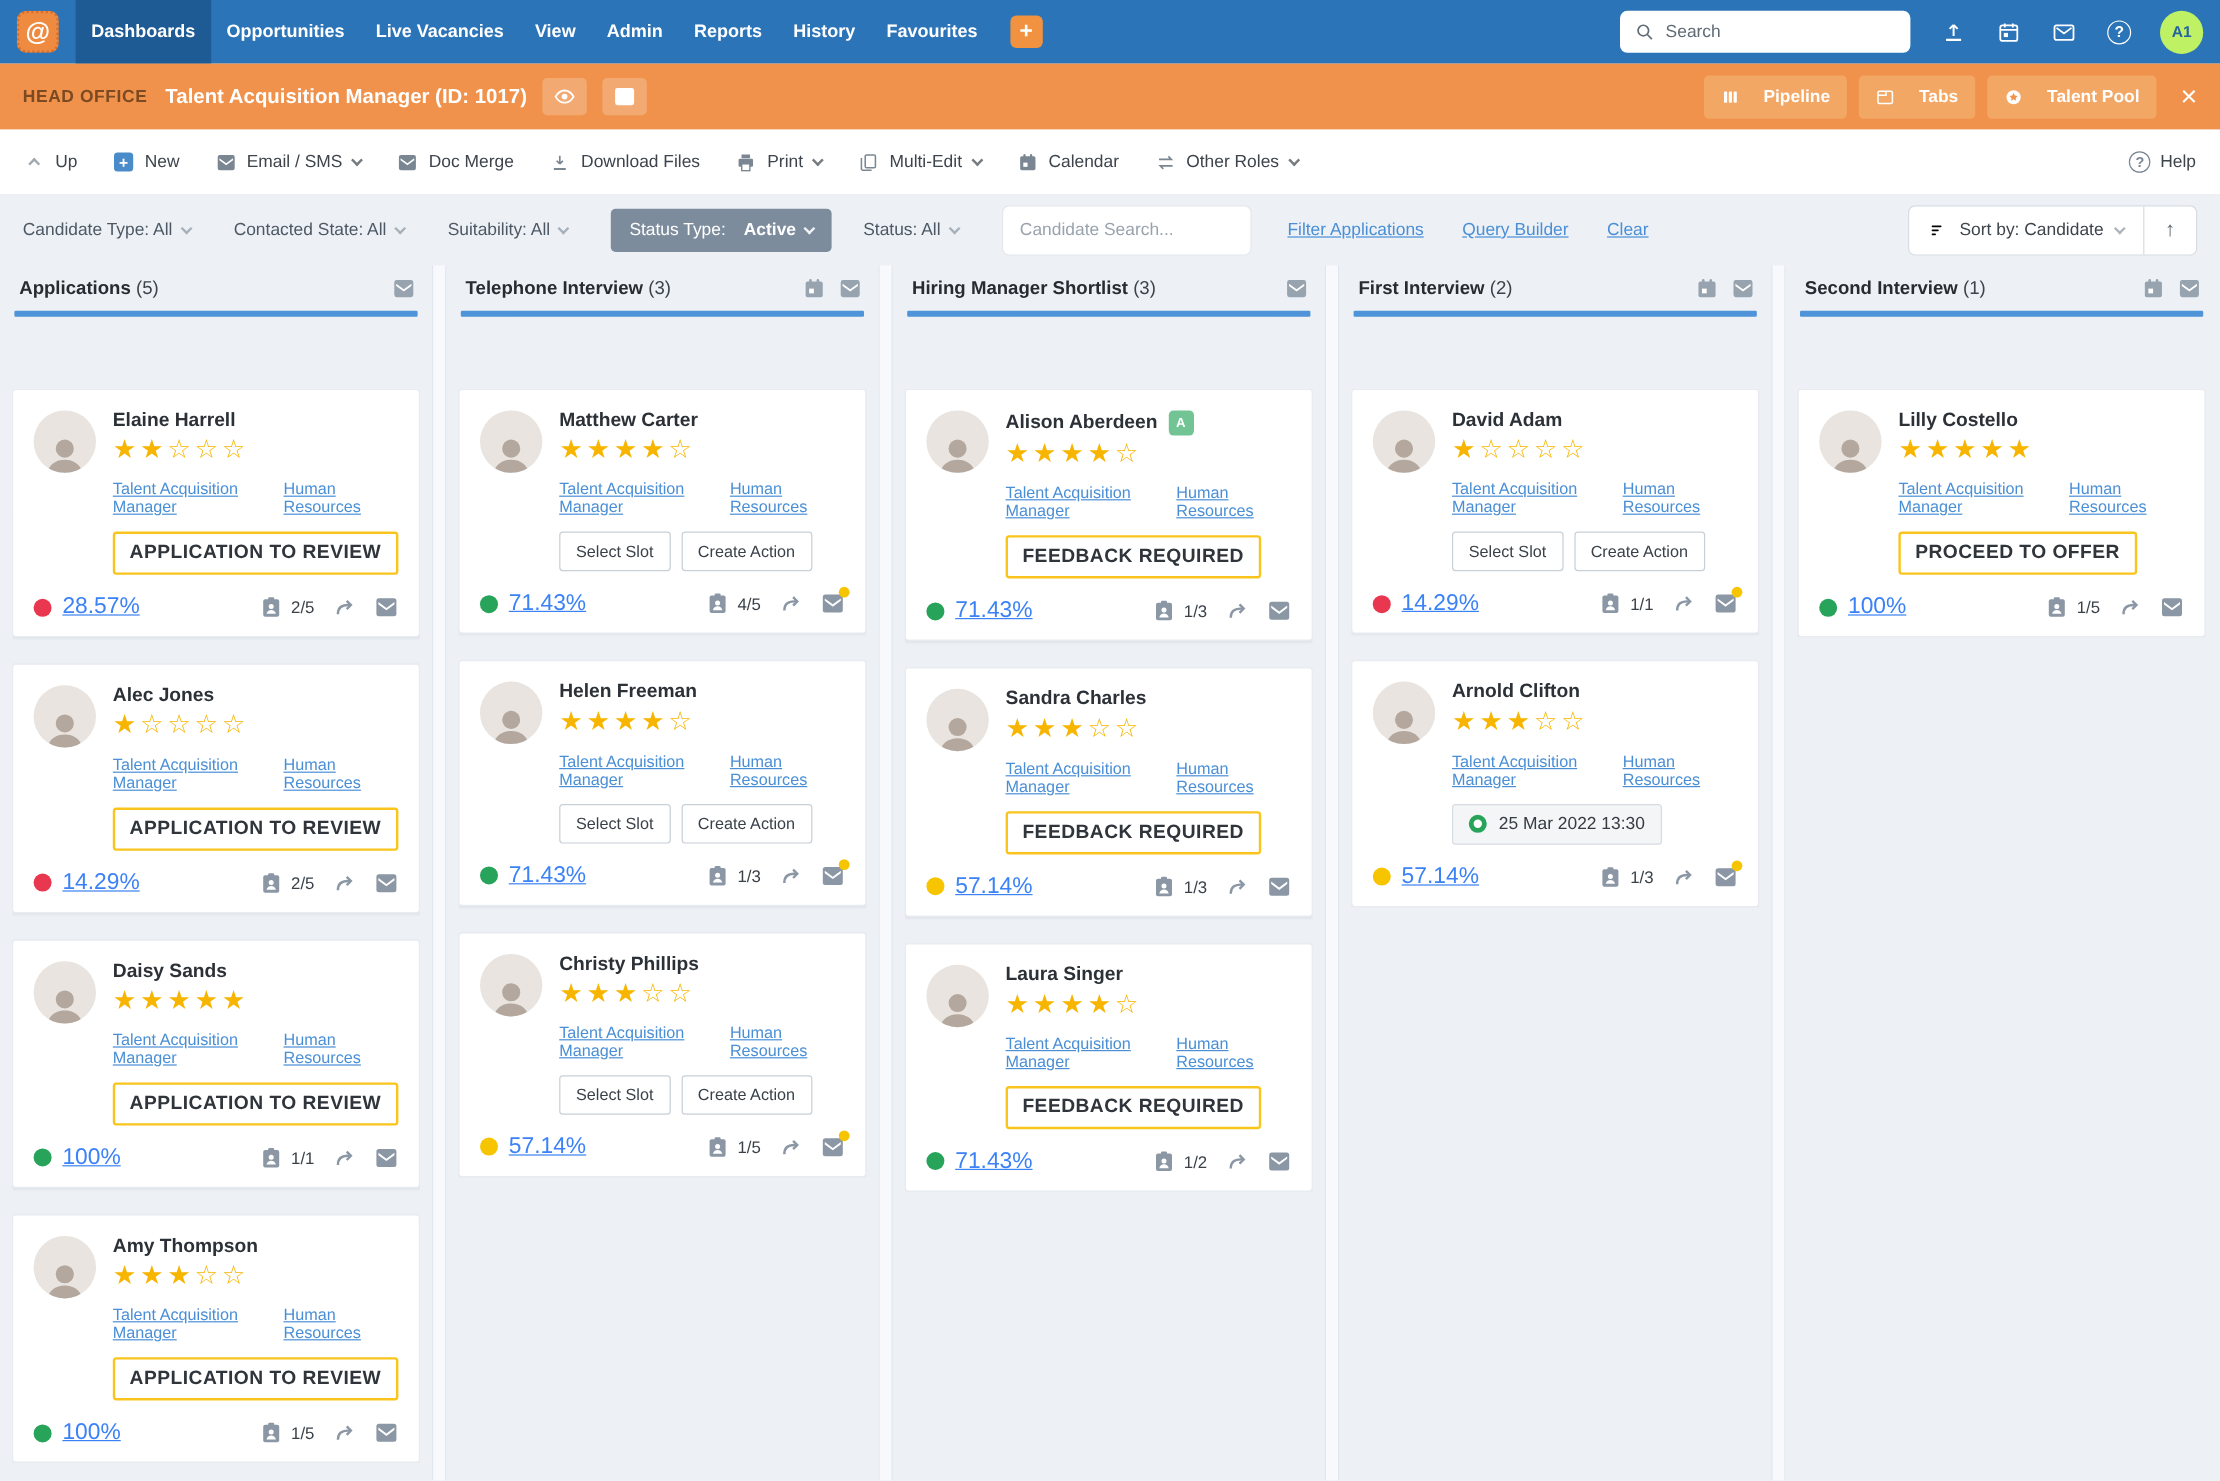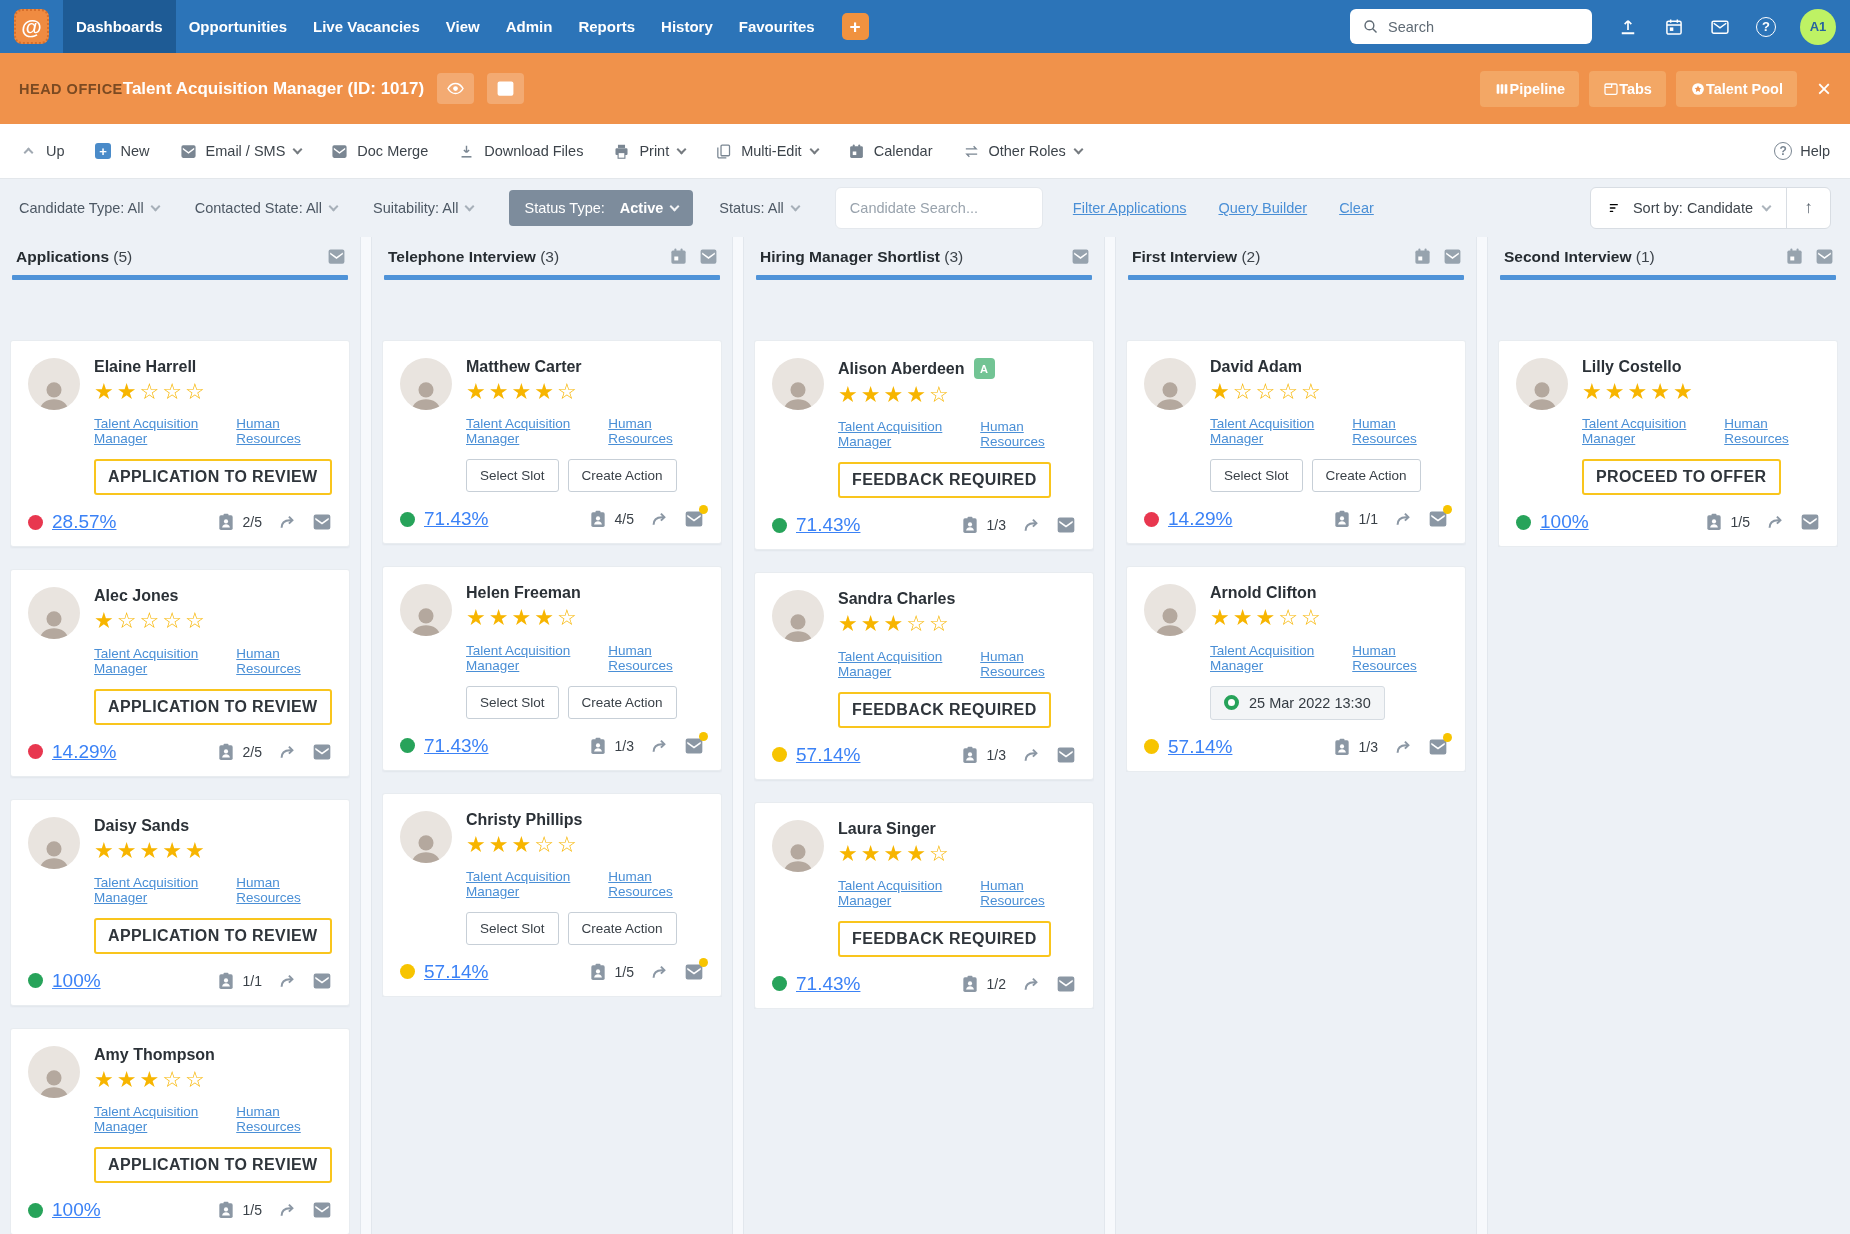--- a/index.html
+++ b/index.html
@@ -20,29 +20,29 @@
   .nav-search{margin-left:auto;width:242px;height:35px;background:#fff;border-radius:6px;display:flex;
         align-items:center;padding:0 12px;gap:9px}
   .nav-search .sic{width:17px;height:17px;color:#5f6a74;flex:none}
   .nav-search input{border:none;outline:none;flex:1;font-size:14.5px;font-family:inherit;color:#333}
   .nav-search input::placeholder{color:#5f6a74}
   .nav-ico{width:20px;height:20px;color:#fff;margin-left:26px;cursor:pointer}
   .nav-avatar{width:36px;height:36px;border-radius:50%;background:#bef264;color:#27639f;font-size:13px;font-weight:bold;
         display:flex;align-items:center;justify-content:center;margin-left:24px;cursor:pointer}
 
   
-  .ctxbar{height:71px;background:#f0924b;display:flex;align-items:center;padding:0 19px;flex:none}
+  .ctxbar{height:55px;background:#f0924b;display:flex;align-items:center;padding:0 19px;flex:none}
   .ctx-office{font-size:14.5px;font-weight:bold;letter-spacing:.5px;color:#7b4a22}
-  .ctx-title{color:#fff;font-size:17px;font-weight:bold;}
+  .ctx-title{color:#fff;font-size:17px;font-weight:bold;margin-left:15px}
   .ctx-sq{width:37px;height:31px;border-radius:4px;background:rgba(255,255,255,.22);color:#fff;display:flex;
         align-items:center;justify-content:center;margin-left:13px;cursor:pointer}
   .ctx-sq .ic{width:19px;height:19px}
   .ctx-right{margin-left:auto;display:flex;align-items:center;gap:10px}
   .ctx-btn{height:36px;border-radius:4px;background:#f3a765;color:#fff;font-size:14.5px;font-weight:bold;
-        display:flex;align-items:center;gap:0;padding:0 14px;cursor:pointer;border:none;font-family:inherit}
+        display:flex;align-items:center;gap:20px;padding:0 14px;cursor:pointer;border:none;font-family:inherit}
   .ctx-btn .bic{width:16px;height:16px;display:block}
   .ctx-close{color:#fff;font-size:24px;line-height:1;margin-left:20px;cursor:pointer;font-weight:normal}
 
   
   .toolbar{height:55px;background:#fff;border-bottom:1px solid #e3e7eb;display:flex;align-items:center;
         padding:0 20px;flex:none;gap:30px}
   .tool-item{display:flex;align-items:center;gap:9px;font-size:14.5px;color:#3d444b;cursor:pointer;white-space:nowrap}
   .tool-item .ticon{width:17px;height:17px;color:#7a8692;display:flex;align-items:center;justify-content:center}
   .plus-sq{width:16px;height:16px;border-radius:3px;background:#4a8bc9;color:#fff;font-size:13px;font-weight:bold;
         display:flex;align-items:center;justify-content:center}

